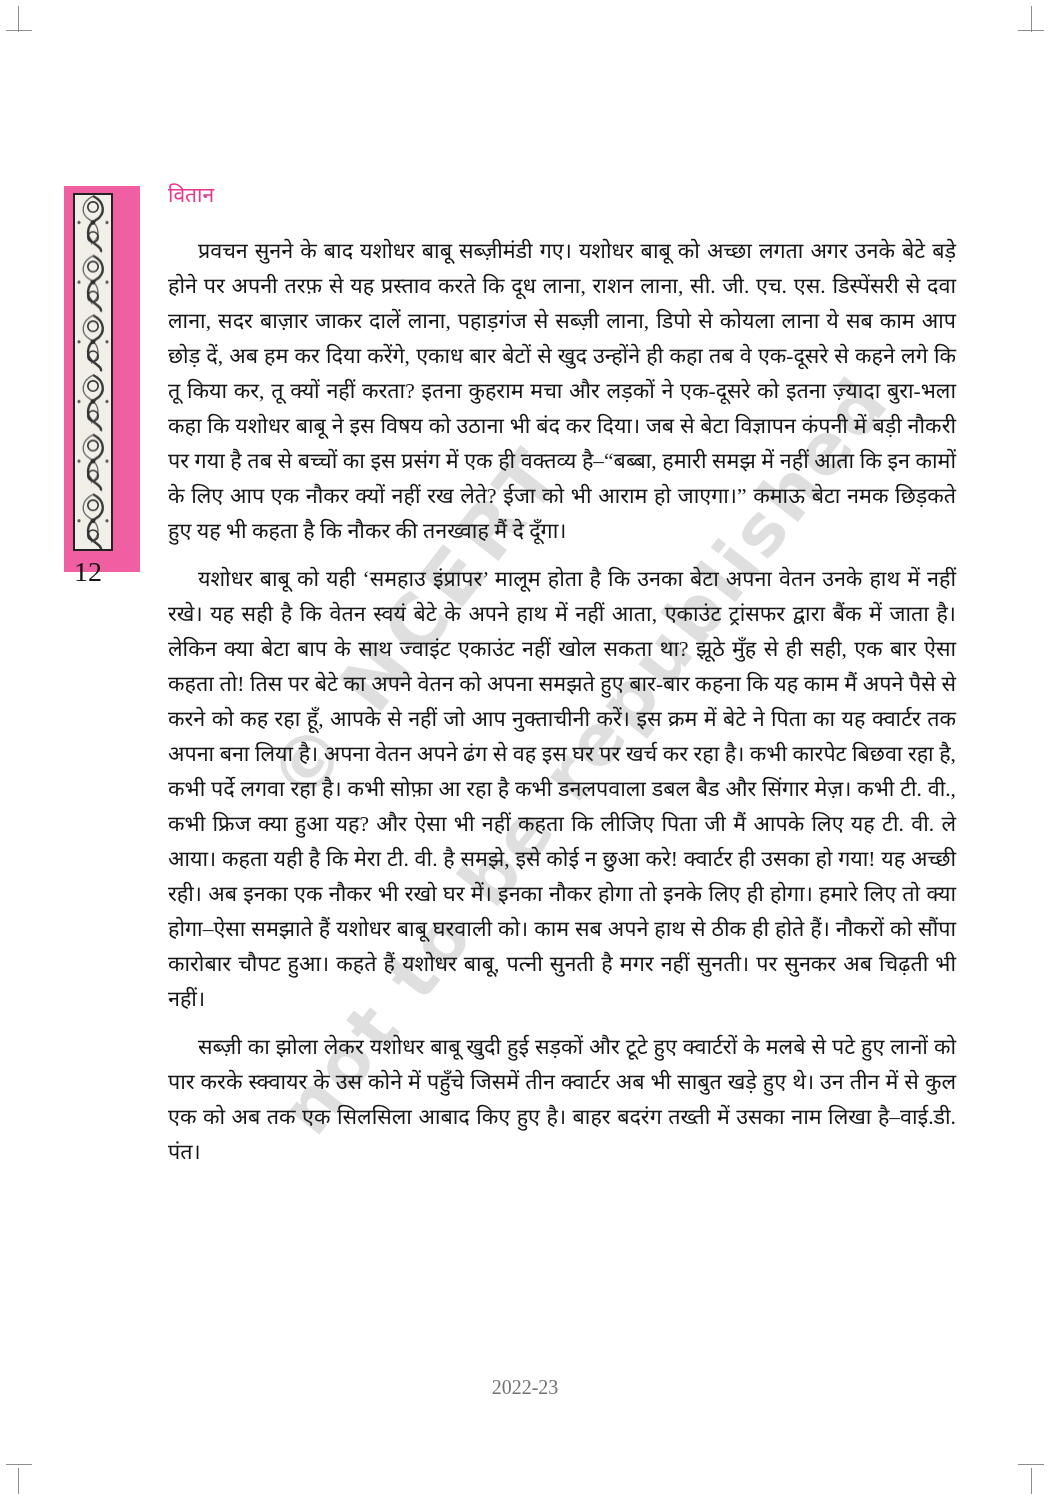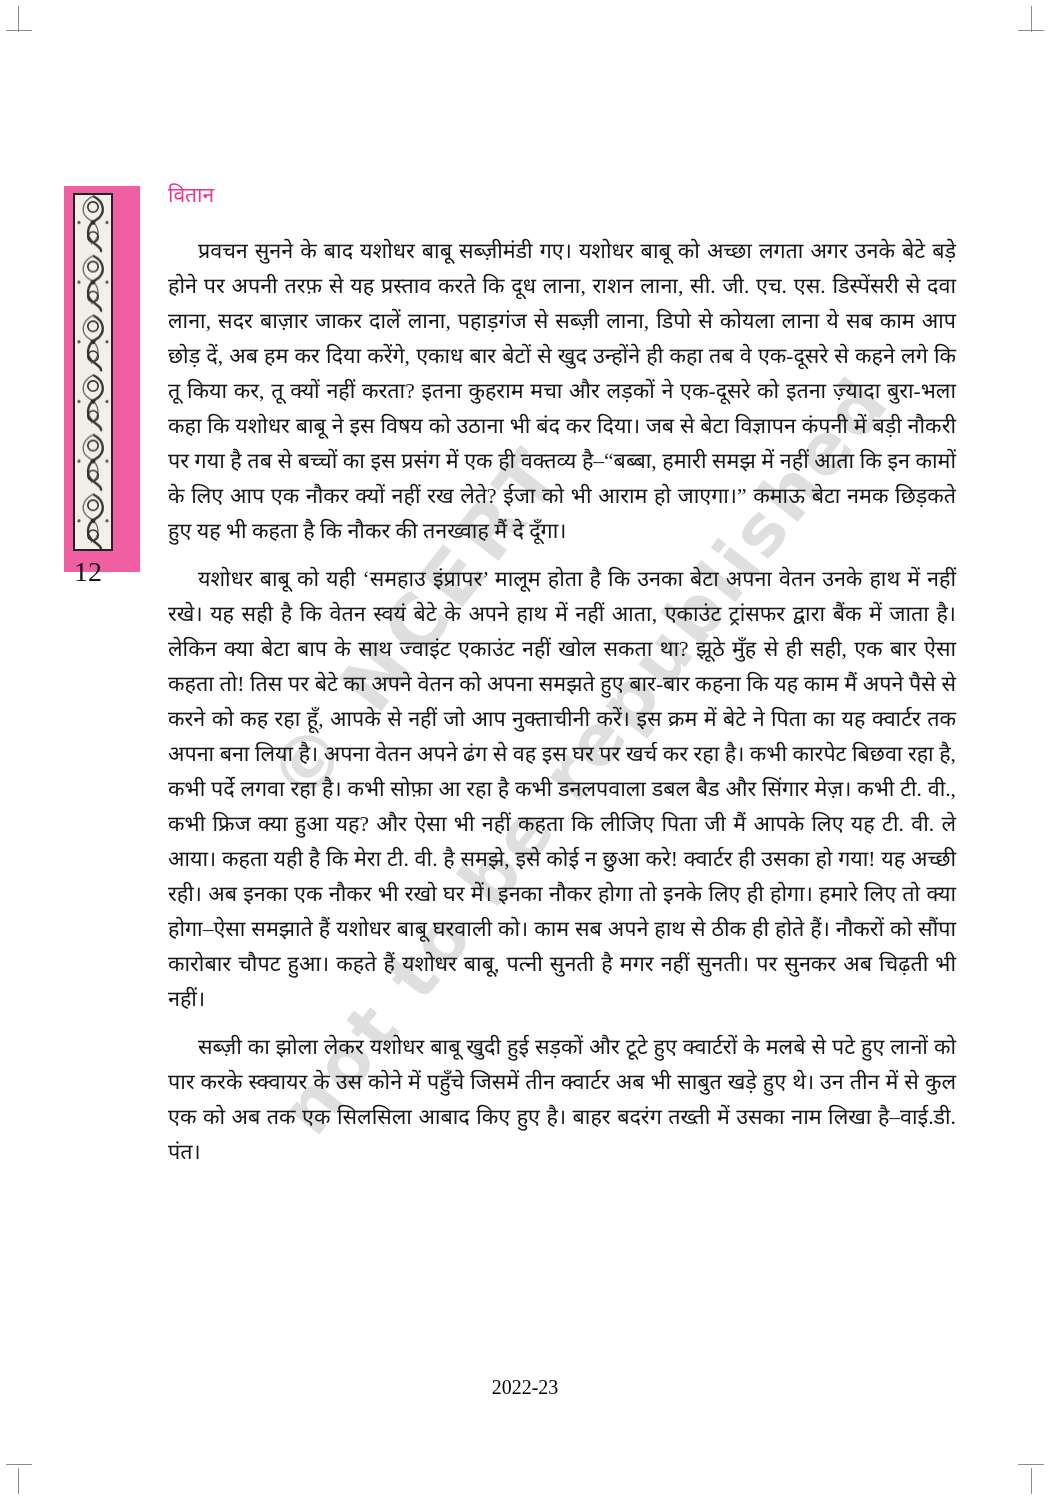--- a/index.html
+++ b/index.html
@@ -95,21 +95,21 @@
   }
 
   .footer {
     position: absolute;
     left: 0;
     top: 1376px;
     width: 1050px;
     text-align: center;
     font-family: "Liberation Serif", "DejaVu Serif", serif;
     font-size: 20px;
-    color: #000000;
+    color: #737373;
     z-index: 2;
   }
 </style>
 </head>
 <body>
 
 <div class="page">
 
   <div class="crop crop-h" style="left:6px;  top:30px;"></div>
   <div class="crop crop-v" style="left:18px; top:6px;"></div>

